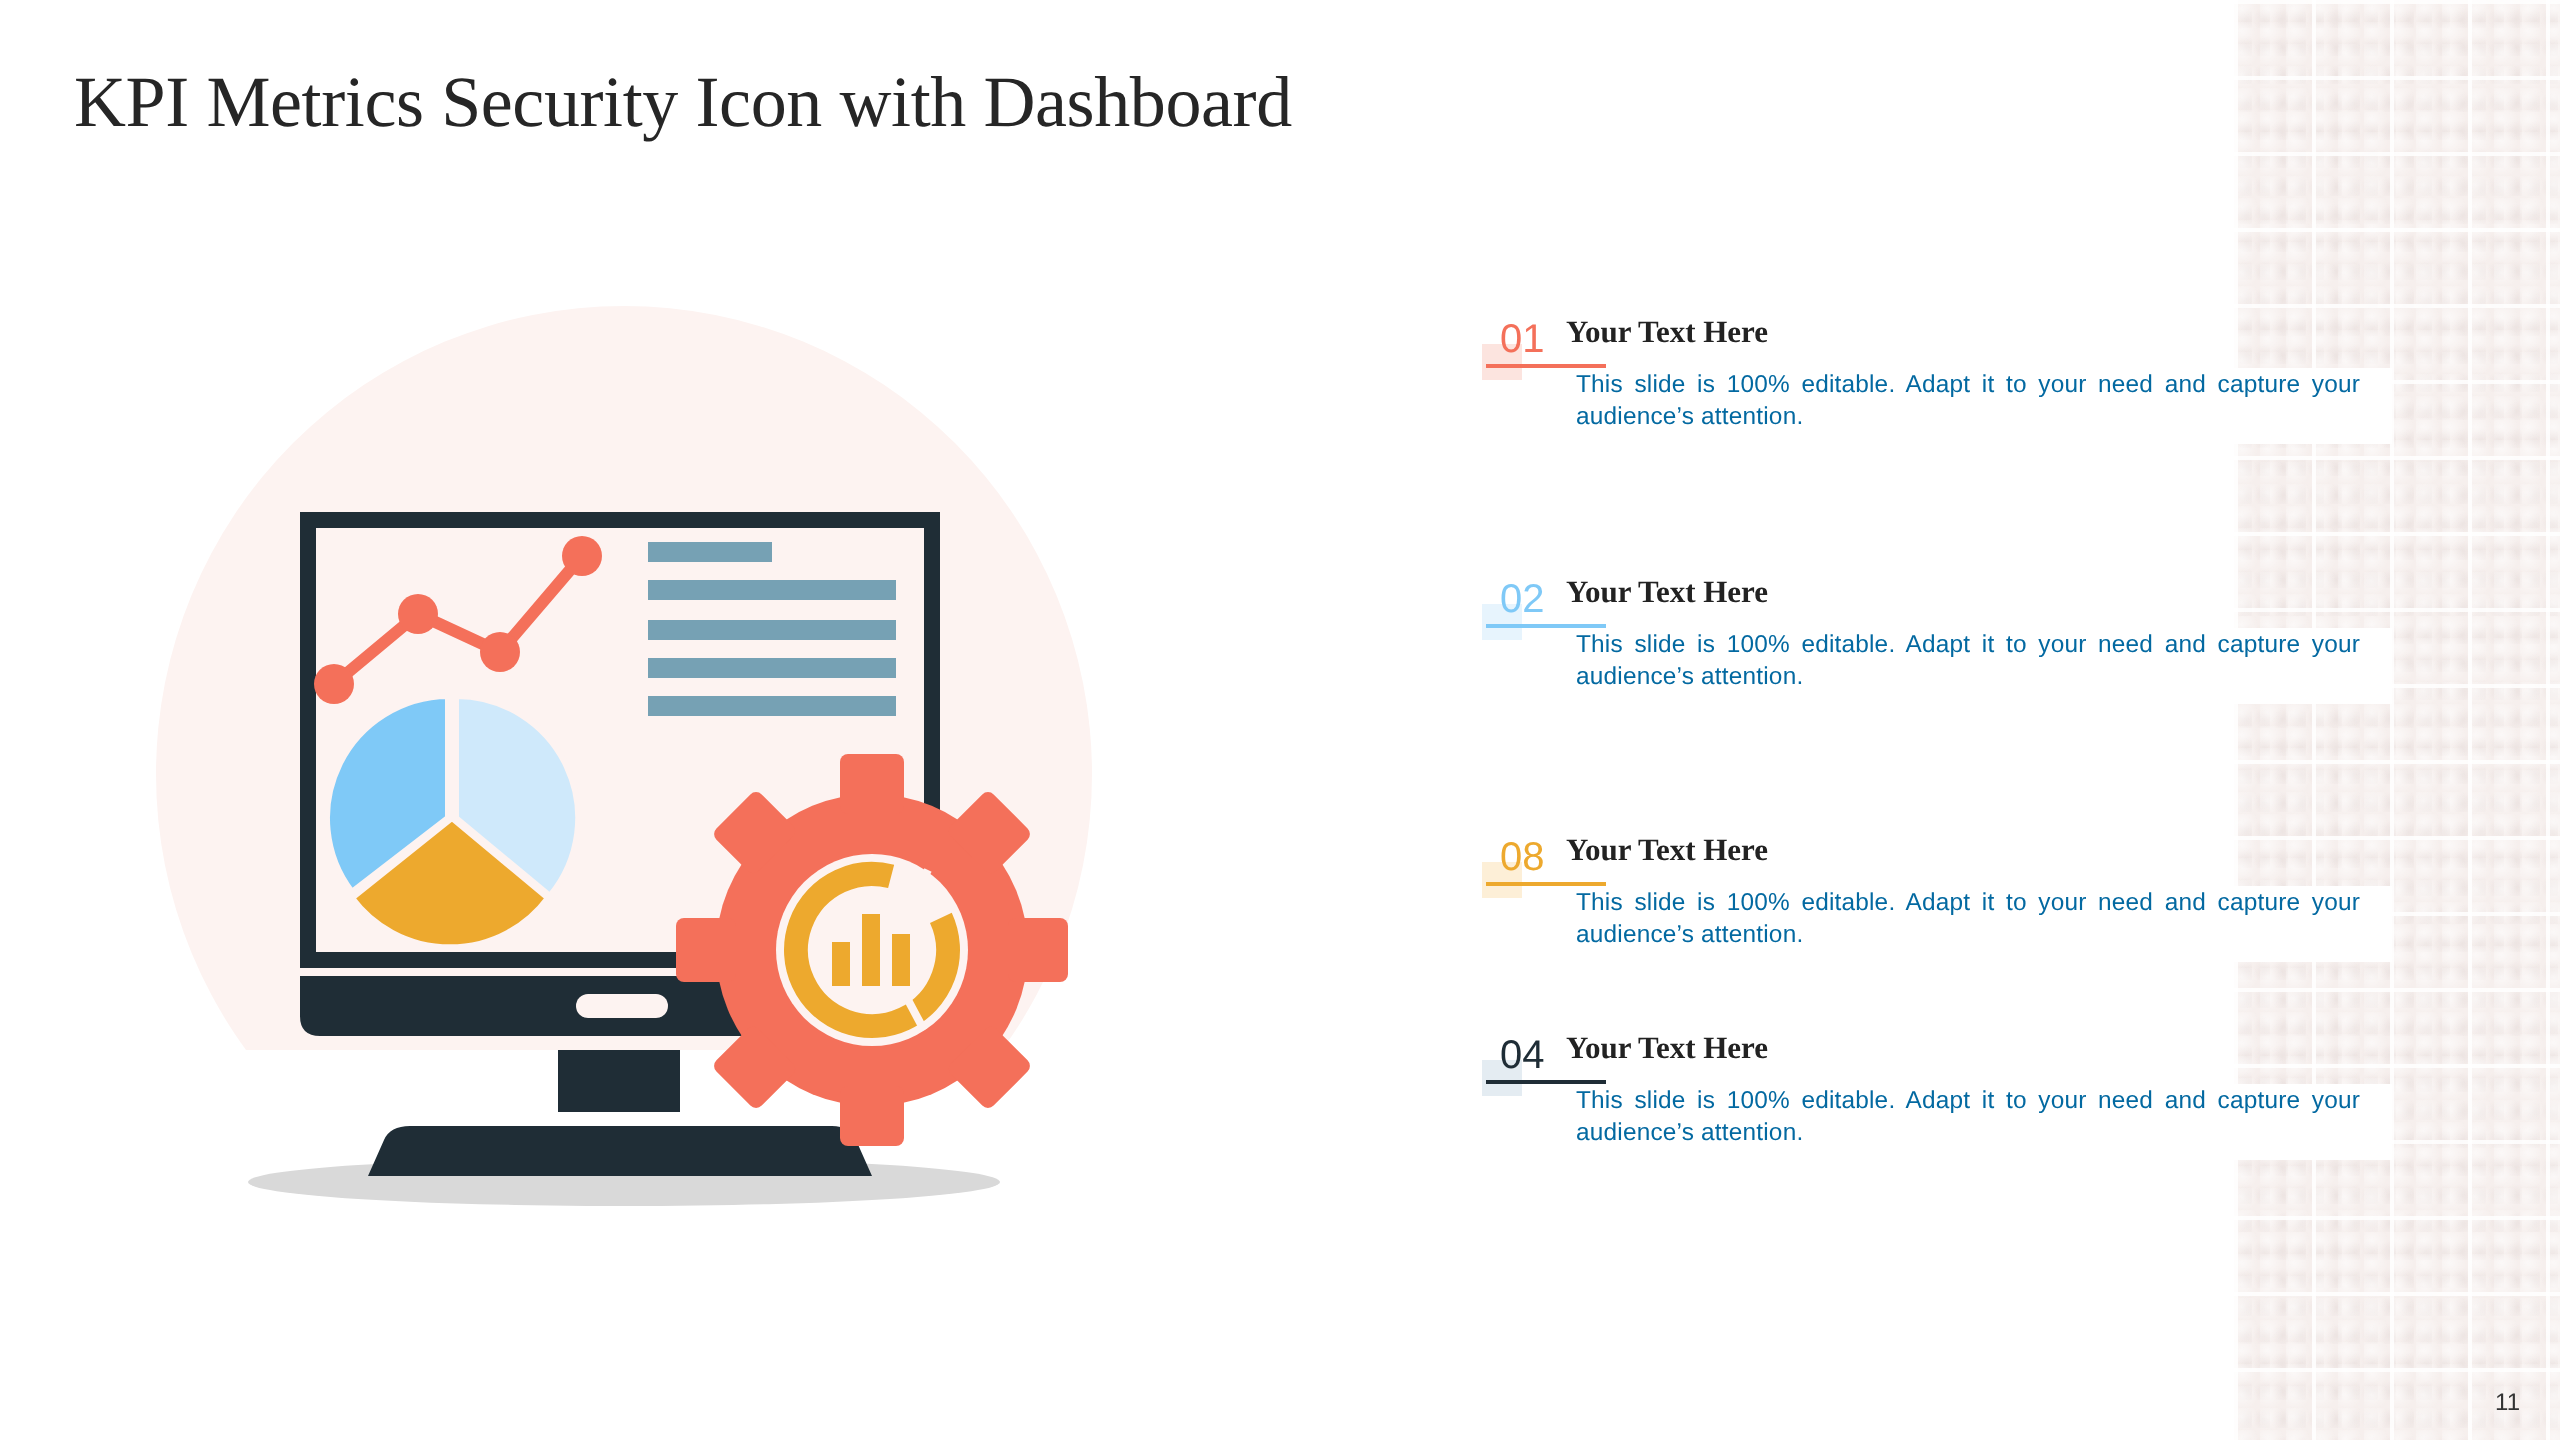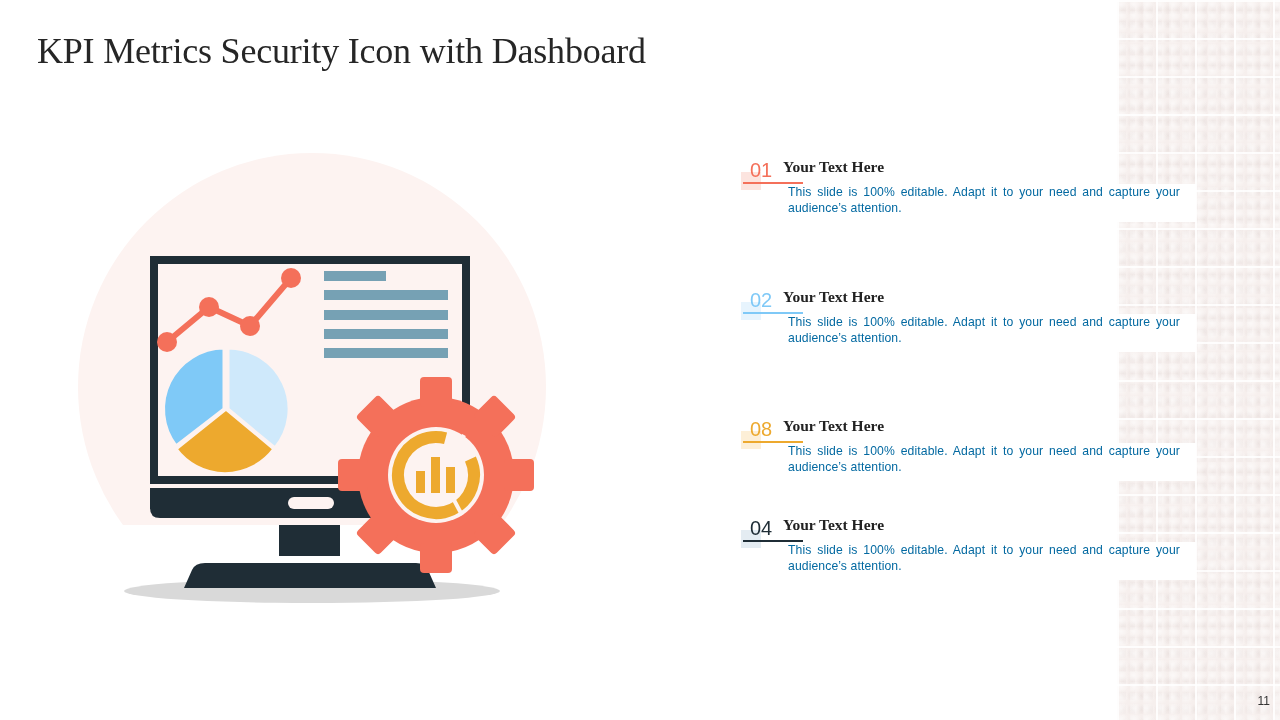--- a/index.html
+++ b/index.html
@@ -35,21 +35,21 @@
     position: absolute; left: 43px; top: 8px; font-family: "Liberation Serif", serif;
     font-weight: bold; font-size: 15.5px; color: #222222;
   }
   .item .desc-box {
     position: absolute; left: 43px; top: 34px; width: 413px; height: 38px; background: #ffffff;
   }
   .item .desc {
     position: absolute; left: 48px; top: 34px; width: 392px; font-size: 12.2px;
     line-height: 16px; color: #0369a1; letter-spacing: 0.1px; text-align: justify;
   }
-  .page-number { position: absolute; right: 10px; bottom: 12px; font-size: 12px; color: #333; }
+  .page-number { position: absolute; right: 20px; bottom: 12px; font-size: 12px; color: #333; }
 </style>
 </head>
 <body>
 
 <div class="texture"></div>
 
 <h1 class="title">KPI Metrics Security Icon with Dashboard</h1>
 
 <svg class="illustration" viewBox="0 0 700 720" xmlns="http://www.w3.org/2000/svg">
   <defs>

